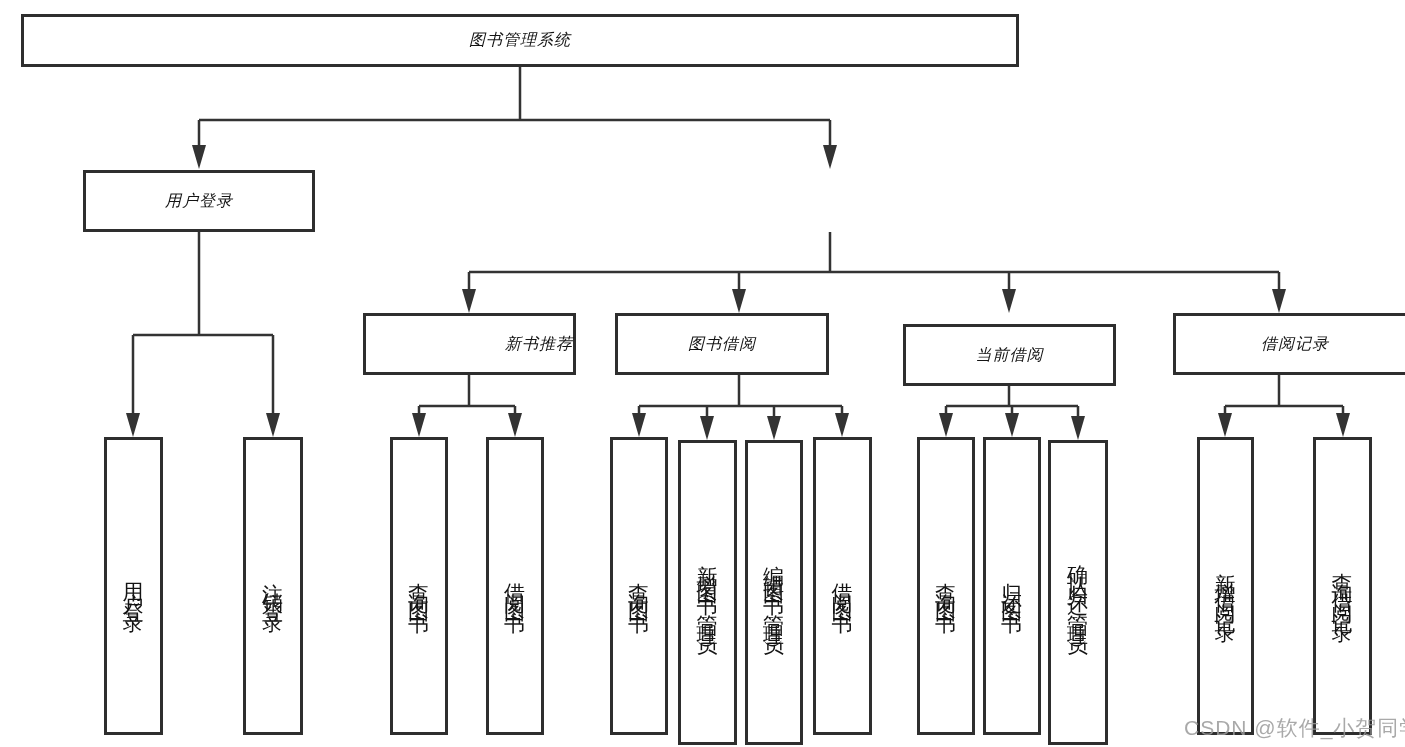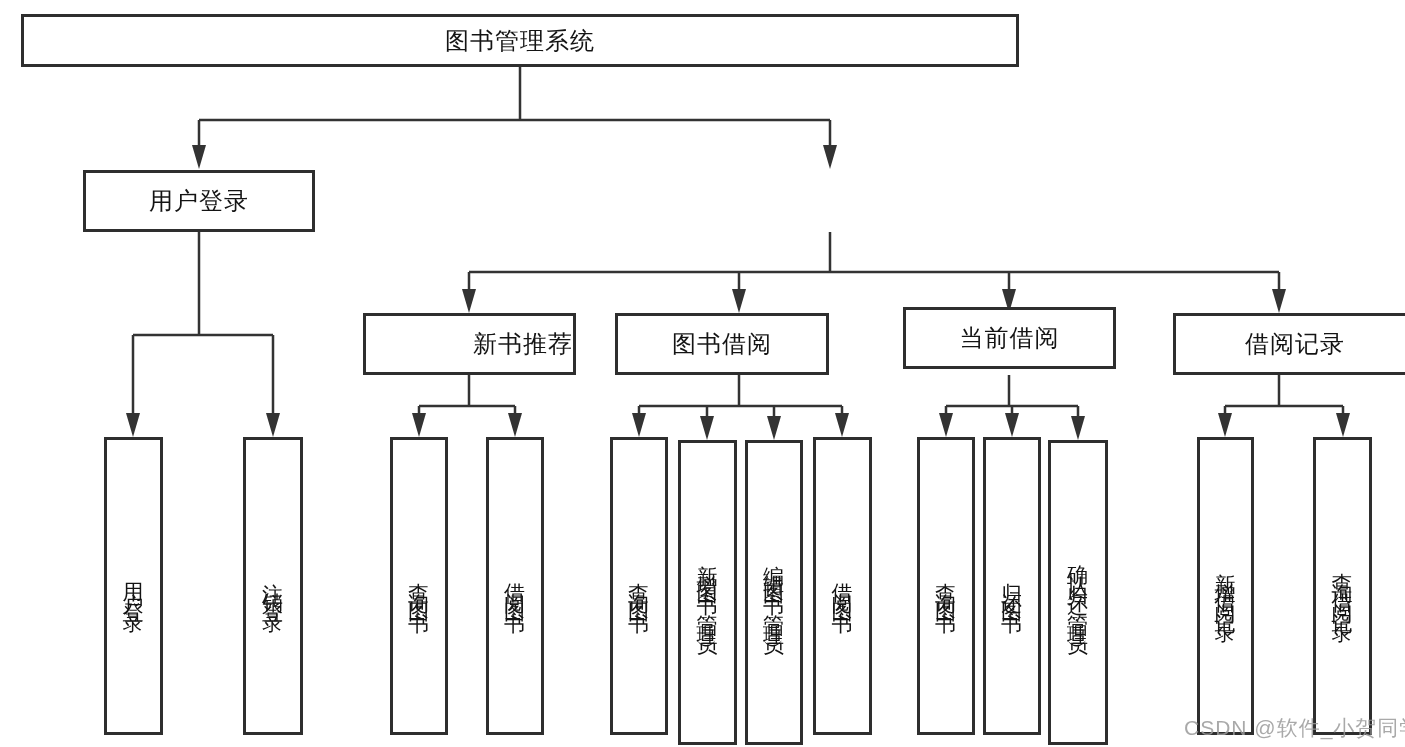--- a/index.html
+++ b/index.html
@@ -5,21 +5,21 @@
   html,body{margin:0;padding:0;background:#ffffff;}
   .stage{
     position:relative;width:1405px;height:747px;background:#ffffff;
     font-family:"Liberation Sans","DejaVu Sans",sans-serif;overflow:hidden;
   }
   svg.connectors{position:absolute;left:0;top:0;width:1405px;height:747px;z-index:1;}
   .node{
     position:absolute;box-sizing:border-box;border:3px solid #2e2e2e;background:#ffffff;
     display:flex;align-items:center;justify-content:center;color:#141414;z-index:2;
   }
-  .hnode{font-size:24px;letter-spacing:1px;white-space:nowrap;}
+  .hnode{font-size:16px;letter-spacing:1px;white-space:nowrap;font-style:italic;}
   .vnode span{
     writing-mode:vertical-rl;text-orientation:mixed;
     font-size:21px;letter-spacing:10px;line-height:1;
   }
   .watermark{
     position:absolute;left:1184px;top:714px;z-index:5;
     font-size:21px;color:#9b9b9b;opacity:0.85;letter-spacing:1px;white-space:nowrap;
   }
 </style>
 </head>
@@ -73,21 +73,21 @@
   <div class="node hnode" style="left:83px;top:170px;width:232px;height:62px;">
     <span>用户登录</span>
   </div>
 
   <div class="node hnode" style="left:363px;top:313px;width:213px;height:62px;justify-content:flex-end;">
     <span>新书推荐</span>
   </div>
   <div class="node hnode" style="left:615px;top:313px;width:214px;height:62px;">
     <span>图书借阅</span>
   </div>
-  <div class="node hnode" style="left:903px;top:307px;width:213px;height:62px;">
+  <div class="node hnode" style="left:903px;top:324px;width:213px;height:62px;">
     <span>当前借阅</span>
   </div>
   <div class="node hnode" style="left:1173px;top:313px;width:244px;height:62px;">
     <span>借阅记录</span>
   </div>
 
   <div class="node vnode" style="left:104px;top:437px;width:59px;height:298px;">
     <span>用户登录</span>
   </div>
   <div class="node vnode" style="left:243px;top:437px;width:60px;height:298px;">

